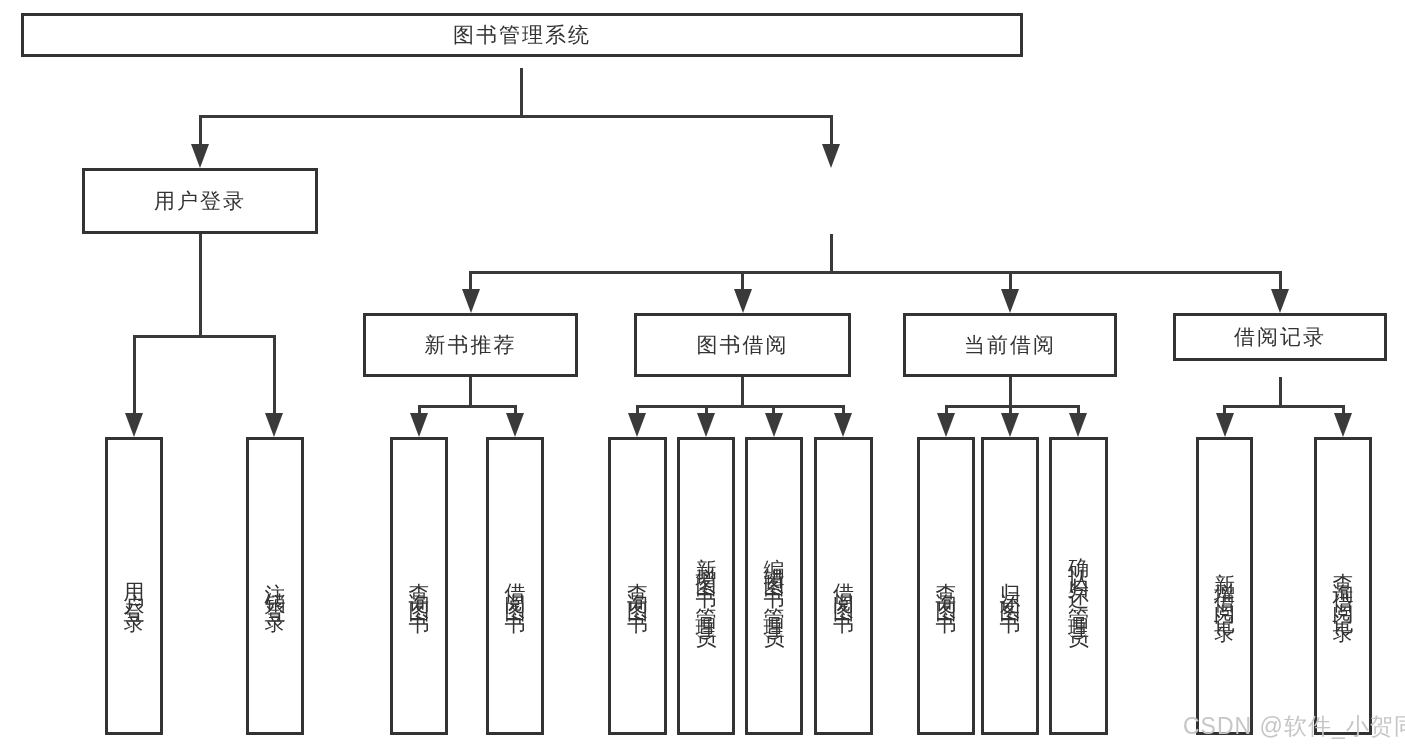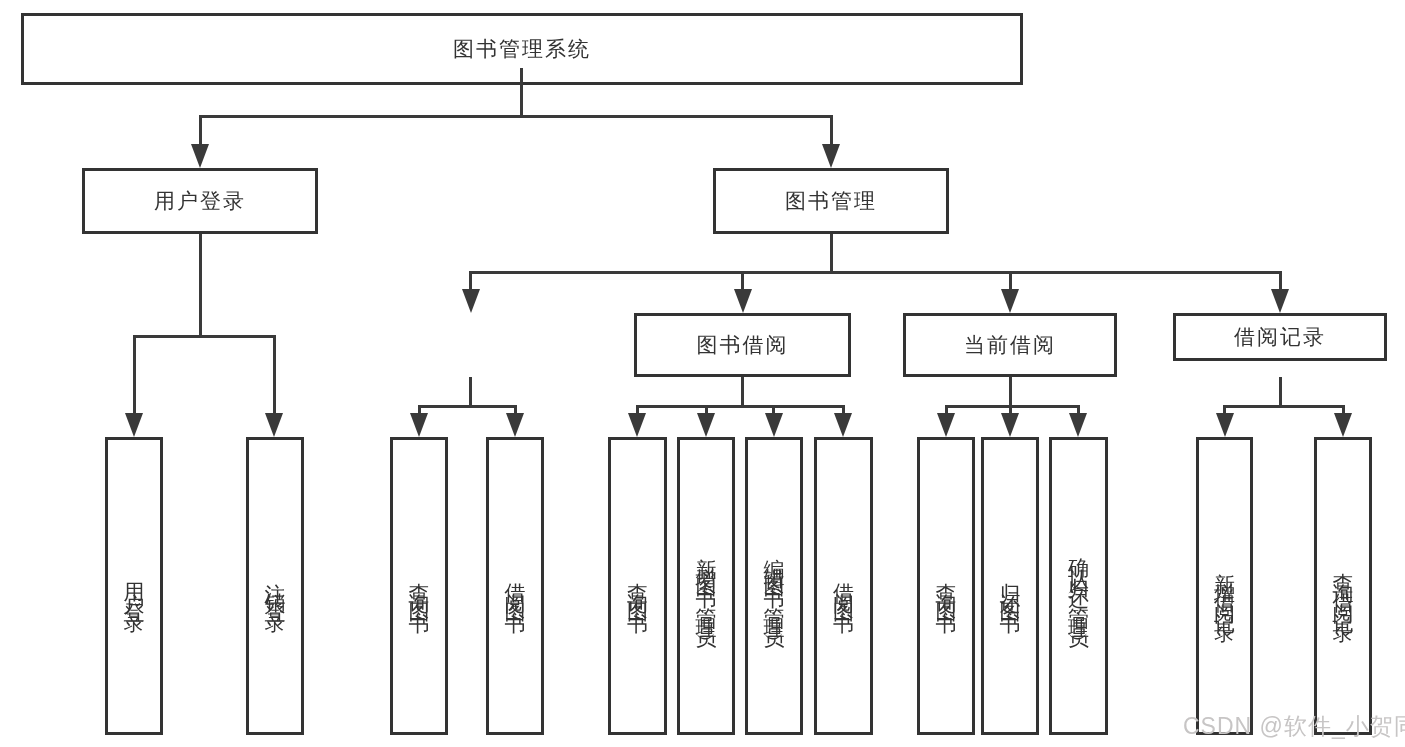--- a/index.html
+++ b/index.html
@@ -28,56 +28,56 @@
   .watermark{
     position:absolute;left:1183px;top:711px;z-index:5;white-space:nowrap;
     font-size:23px;color:#c7c5c5;letter-spacing:1px;
   }
 </style>
 </head>
 <body>
 
 <div class="canvas">
 
-  <div class="box hbox" style="left:21px;top:13px;width:1002px;height:72px;">
+  <div class="box hbox" style="left:21px;top:13px;width:1002px;height:44px;">
     <span>图书管理系统</span>
   </div>
 
   <div class="vl" style="left:520px;top:68px;height:50px;"></div>
   <div class="hl" style="left:199px;top:115px;width:633px;"></div>
   <div class="vl" style="left:199px;top:115px;height:32px;"></div>
   <div class="arr" style="left:191px;top:144px;"></div>
   <div class="vl" style="left:830px;top:115px;height:32px;"></div>
   <div class="arr" style="left:822px;top:144px;"></div>
 
   <div class="box hbox" style="left:82px;top:168px;width:236px;height:66px;">
     <span>用户登录</span>
-  </div>
-  <div class="box hbox" style="left:713px;top:168px;width:236px;height:66px;">
-    <span>图书管理</span>
   </div>
 
   <div class="vl" style="left:199px;top:234px;height:103px;"></div>
   <div class="hl" style="left:133px;top:335px;width:142px;"></div>
   <div class="vl" style="left:133px;top:335px;height:80px;"></div>
   <div class="arr" style="left:125px;top:413px;"></div>
   <div class="vl" style="left:273px;top:335px;height:80px;"></div>
   <div class="arr" style="left:265px;top:413px;"></div>
 
   <div class="vl" style="left:830px;top:234px;height:40px;"></div>
   <div class="hl" style="left:470px;top:271px;width:810px;"></div>
   <div class="vl" style="left:469px;top:271px;height:20px;"></div>
   <div class="arr" style="left:462px;top:289px;"></div>
   <div class="vl" style="left:741px;top:271px;height:20px;"></div>
   <div class="arr" style="left:734px;top:289px;"></div>
   <div class="vl" style="left:1009px;top:271px;height:20px;"></div>
   <div class="arr" style="left:1001px;top:289px;"></div>
   <div class="vl" style="left:1279px;top:271px;height:20px;"></div>
   <div class="arr" style="left:1271px;top:289px;"></div>
 
+  <div class="box hbox" style="left:363px;top:313px;width:215px;height:64px;">
+    <span>新书推荐</span>
+  </div>
   <div class="box hbox" style="left:634px;top:313px;width:217px;height:64px;">
     <span>图书借阅</span>
   </div>
   <div class="box hbox" style="left:903px;top:313px;width:214px;height:64px;">
     <span>当前借阅</span>
   </div>
   <div class="box hbox" style="left:1173px;top:313px;width:214px;height:48px;">
     <span>借阅记录</span>
   </div>
 

